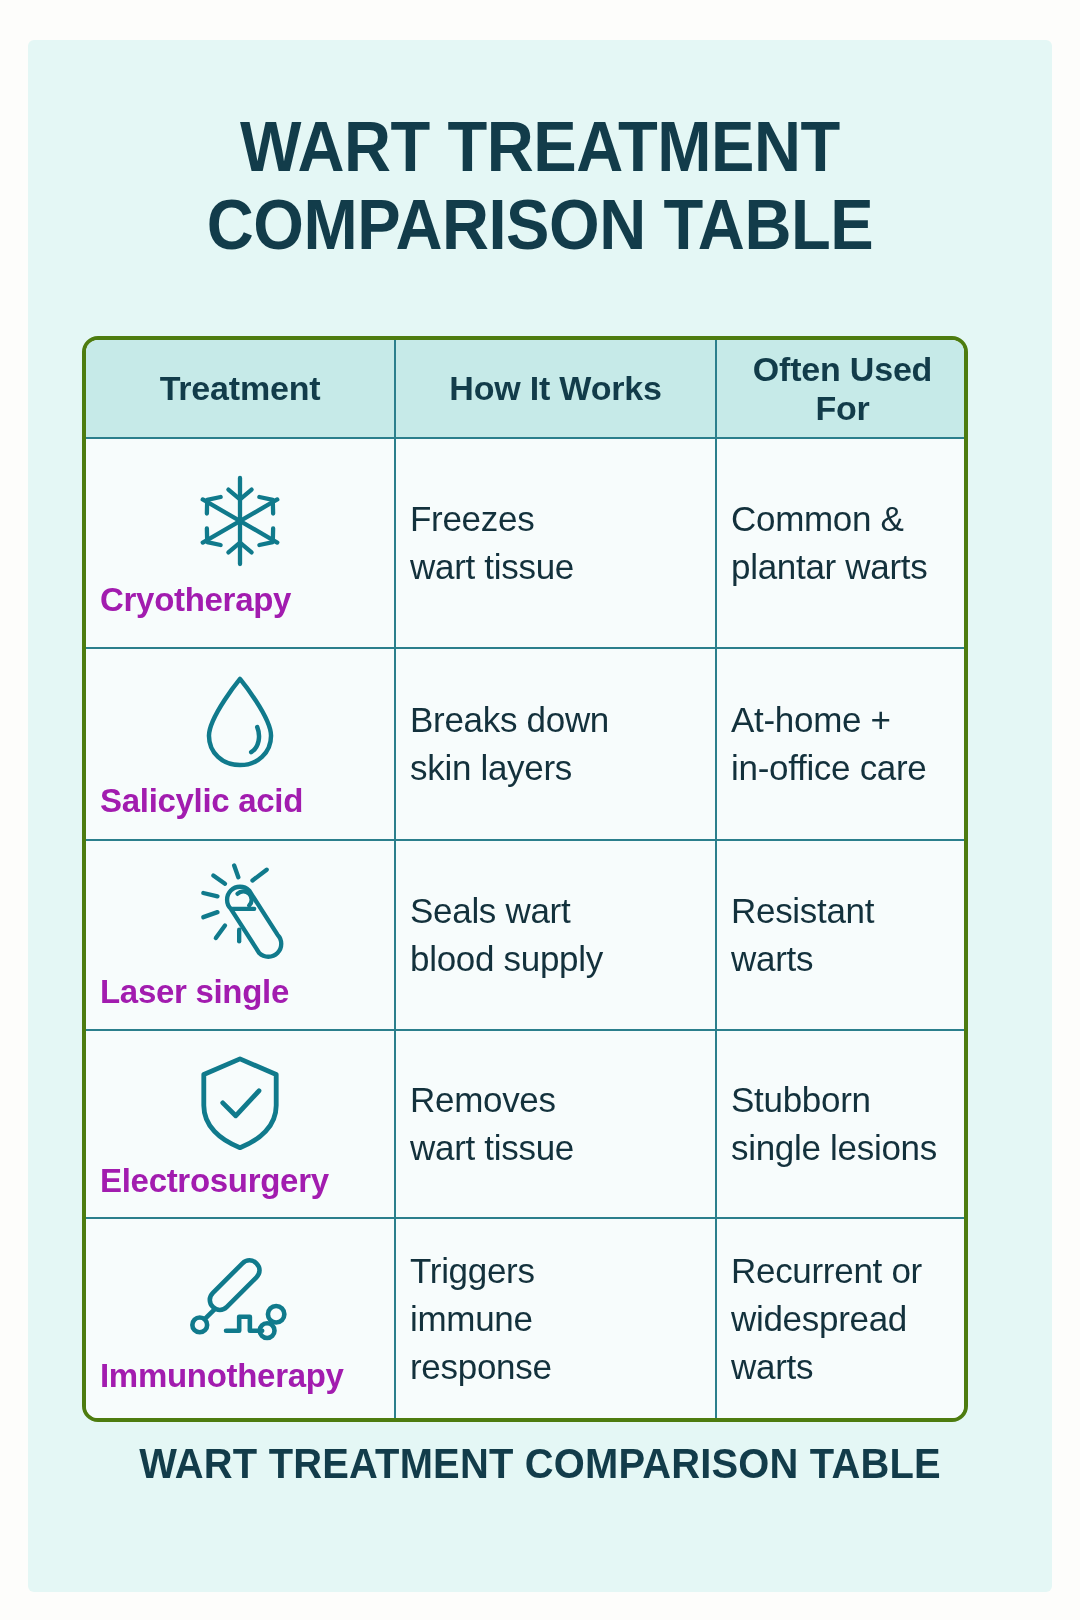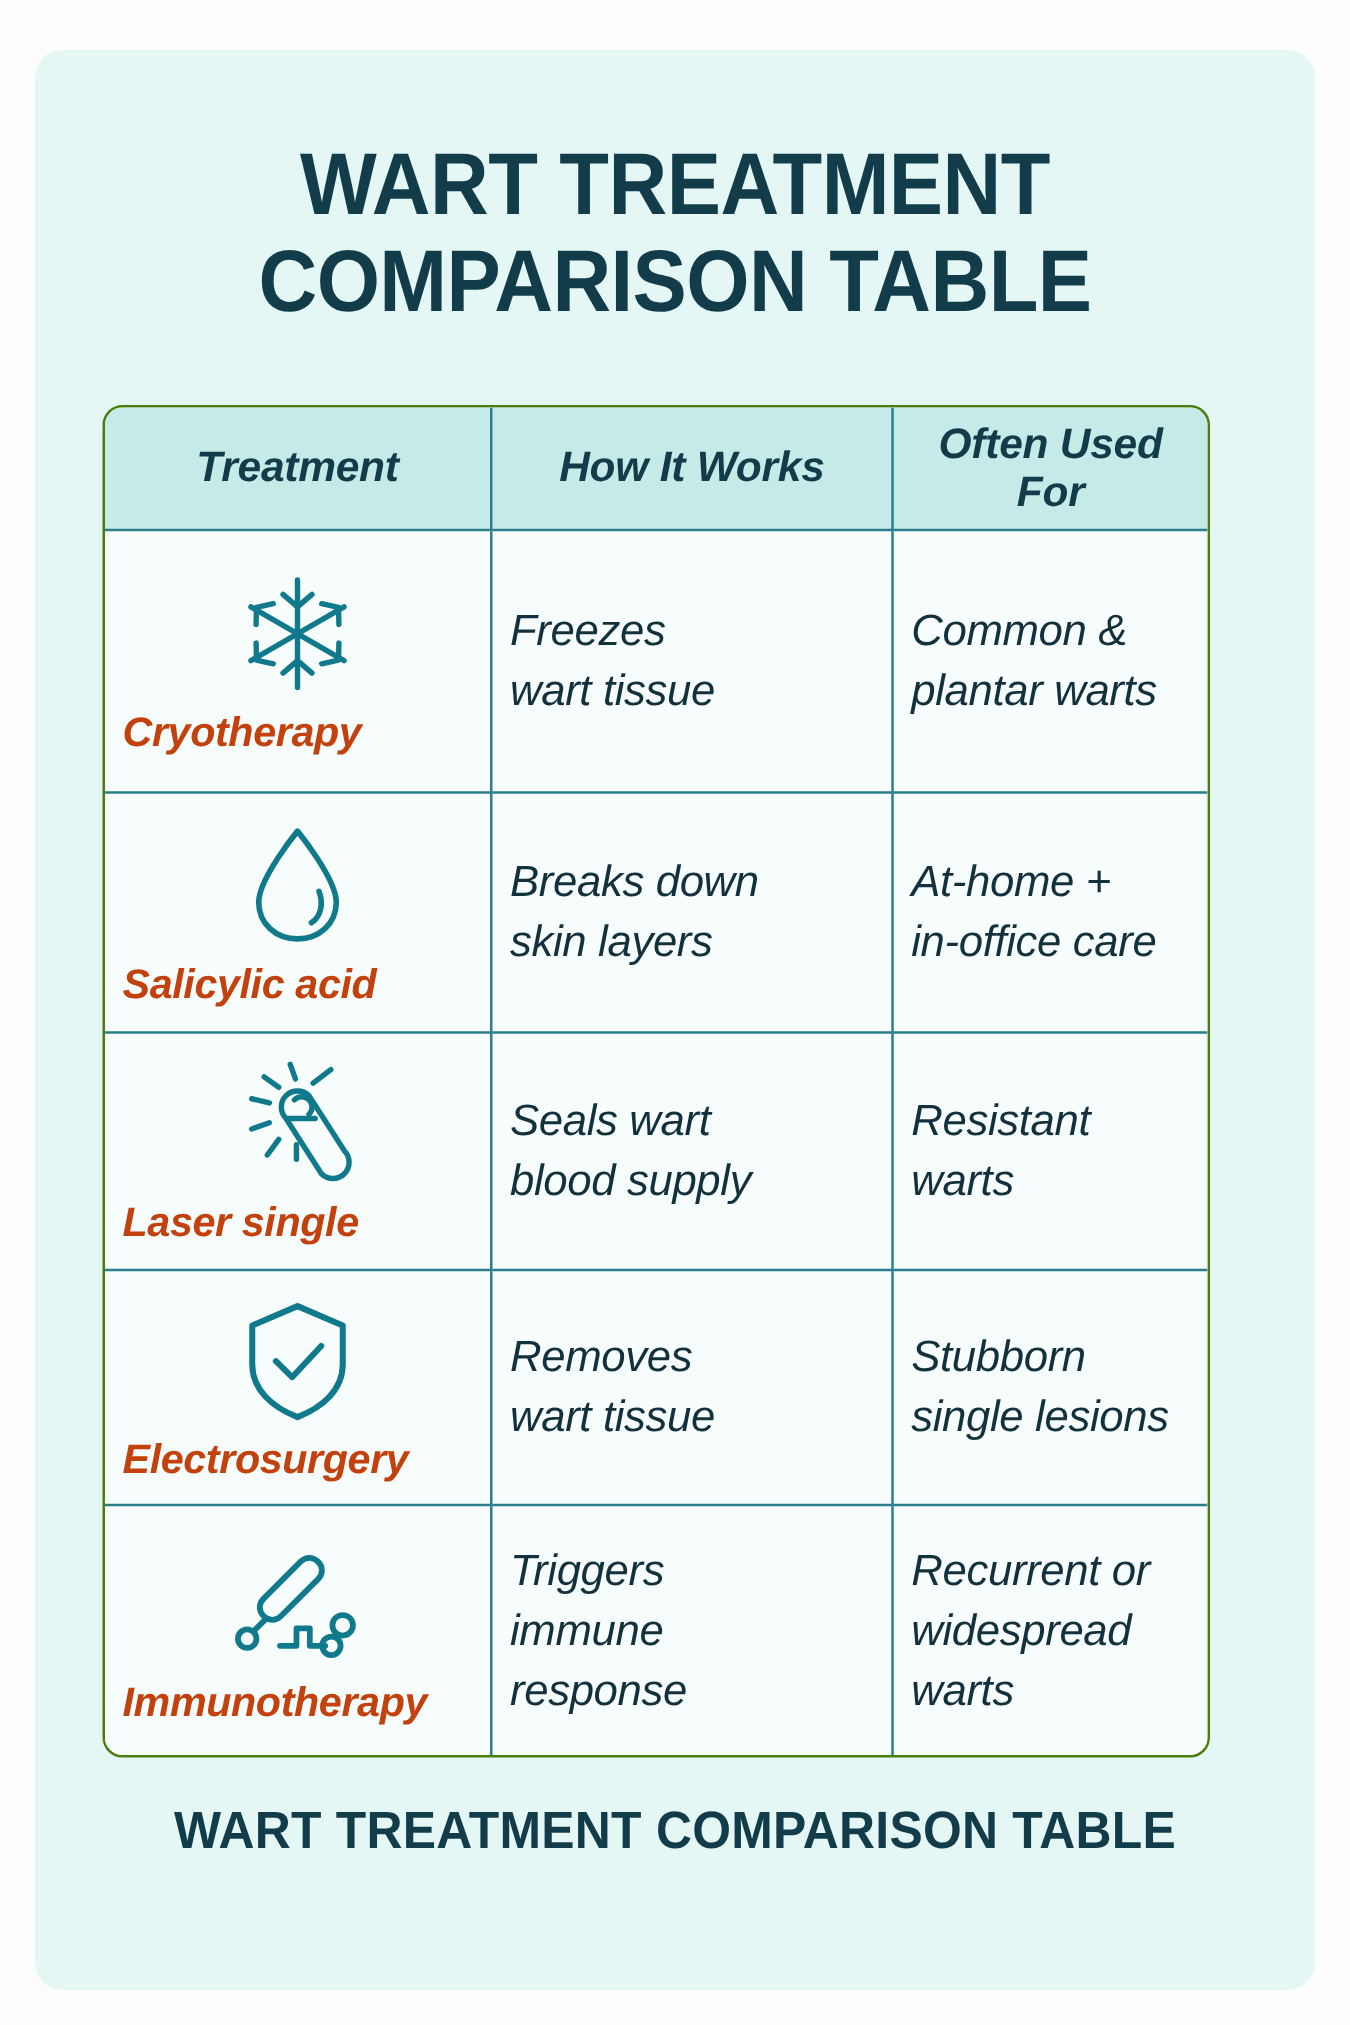--- a/index.html
+++ b/index.html
@@ -22,21 +22,21 @@
     overflow: hidden;
   }
 
   .card {
     position: absolute;
     left: 28px;
     top: 40px;
     width: 1024px;
     height: 1552px;
     background: #e4f7f5;
-    border-radius: 22px;
+    border-radius: 6px;
     box-sizing: border-box;
   }
 
   .title {
     position: absolute;
     left: 0;
     top: 68px;
     width: 1024px;
     text-align: center;
     color: #123c4a;
@@ -47,28 +47,27 @@
     letter-spacing: -0.5px;
     transform: scaleX(0.93);
     transform-origin: center top;
   }
   .title .line { display: block; white-space: nowrap; }
 
   
   .table-wrap {
     position: absolute;
     left: 54px;
-    top: 284px;
+    top: 296px;
     width: 886px;
-    border: 2px solid #4d7c0f;
+    border: 4px solid #4d7c0f;
     border-radius: 16px;
     overflow: hidden;
     background: #f7fcfc;
     box-sizing: border-box;
-    font-style: italic;
   }
 
   table.cmp {
     width: 100%;
     border-collapse: collapse;
     table-layout: fixed;
   }
 
   table.cmp col.c1 { width: 309px; }
   table.cmp col.c2 { width: 321px; }
@@ -111,21 +110,21 @@
   .icon-holder {
     display: flex;
     align-items: center;
     justify-content: center;
     height: 108px;
     margin-bottom: 6px;
   }
   .icon-holder svg { display: block; }
 
   .treat-label {
-    color: #c2410c;
+    color: #a21caf;
     font-weight: 700;
     font-size: 33px;
     line-height: 38px;
     letter-spacing: -0.3px;
   }
 
   .cell-text {
     color: #13313c;
     font-weight: 400;
     font-size: 35px;

